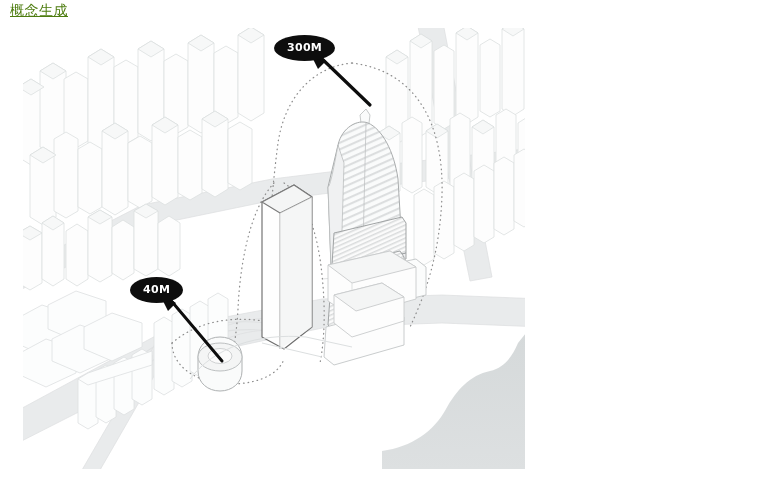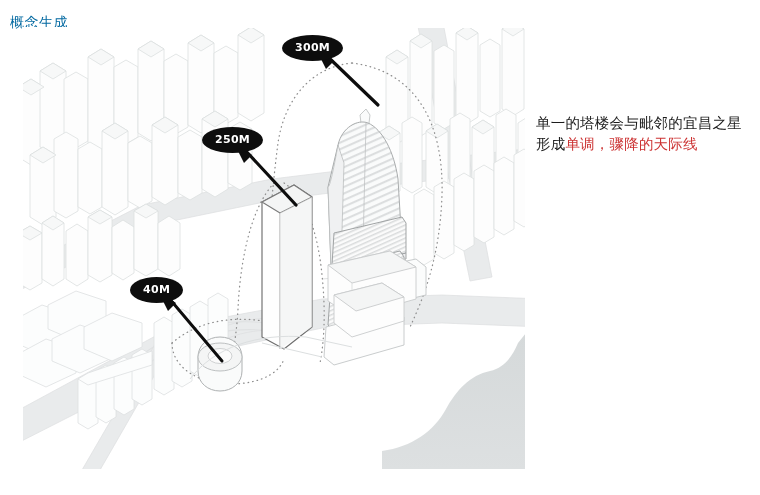--- a/index.html
+++ b/index.html
@@ -13,26 +13,27 @@
   }
   #slide {
     position: relative;
     width: 760px; height: 495px;
     background: #ffffff;
   }
 
   
   #page-title {
     position: absolute;
-    left: 10px; top: 12px;
+    left: 10px; top: 0;
     font-size: 14px;
     line-height: 20px;
-    color: #0369a1;
+    color: #4d7c0f;
     letter-spacing: 0.5px;
     white-space: nowrap;
+    text-decoration: underline;
   }
 
   
   #figure-panel {
     position: absolute;
     left: 22px; top: 27px;
     width: 504px; height: 443px;
     background: #ffffff;
     overflow: hidden;
   }
@@ -309,43 +310,33 @@
 
         <g>
           <path d="M 360 443 L 360 424 C 390 420 412 404 424 382 C 434 364 448 348 468 344
                    C 482 341 490 330 496 316 L 504 306 L 504 443 Z" fill="url(#mtnShade)" stroke="none"></path>
         </g>
 
         <rect x="0.5" y="0.5" width="503" height="442" fill="none" stroke="#ffffff" stroke-width="1"></rect>
       </g>
     </svg>
 
-    <div class="callout" style="left:260px; top:8px;">
+    <div class="callout" style="left:252px; top:8px;">
       <svg class="tail" width="120" height="90" viewBox="0 0 120 90">
         <path d="M 44 20 L 96 70" stroke="#0d0d0d" stroke-width="3.2" fill="none" stroke-linecap="round"></path>
         <path d="M 34 14 L 52 26 L 44 34 Z" fill="#0d0d0d"></path>
       </svg>
       <span class="bubble">300M</span>
     </div>
 
-    <div class="callout" style="left:180px; top:100px;">
-      <svg class="tail" width="120" height="100" viewBox="0 0 120 100">
-        <path d="M 42 22 L 94 78" stroke="#0d0d0d" stroke-width="3.2" fill="none" stroke-linecap="round"></path>
-        <path d="M 32 16 L 50 28 L 42 36 Z" fill="#0d0d0d"></path>
-      </svg>
-      <span class="bubble">250M</span>
-    </div>
 
     <div class="callout" style="left:108px; top:250px;">
       <svg class="tail" width="120" height="100" viewBox="0 0 120 100">
         <path d="M 38 20 L 92 84" stroke="#0d0d0d" stroke-width="3.0" fill="none" stroke-linecap="round"></path>
         <path d="M 28 14 L 46 26 L 38 34 Z" fill="#0d0d0d"></path>
       </svg>
       <span class="bubble">40M</span>
     </div>
 
   </div>
 
-  <div id="caption-block">
-    <span>单一的塔楼会与毗邻的宜昌之星形成</span><span class="hl">单调，骤降的天际线</span>
-  </div>
 
 </div>
 
 </body></html>

